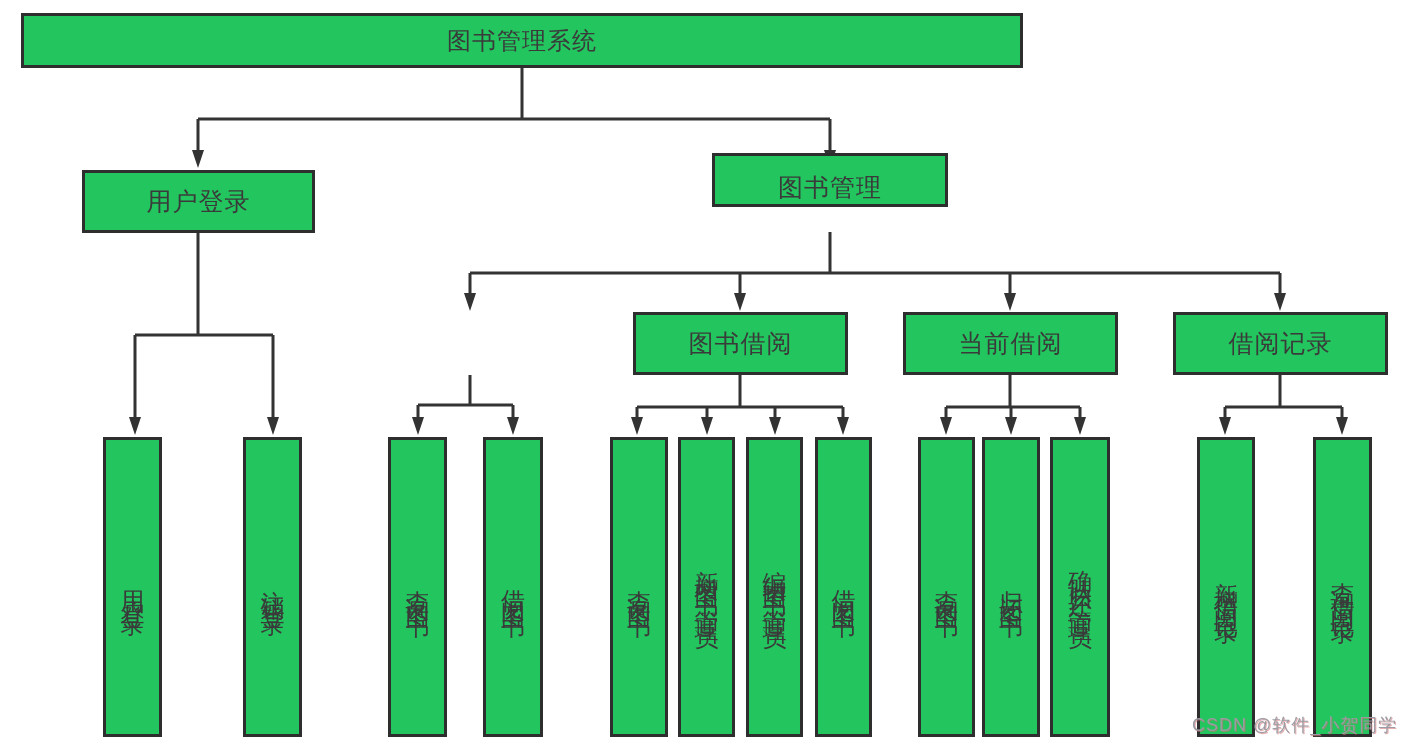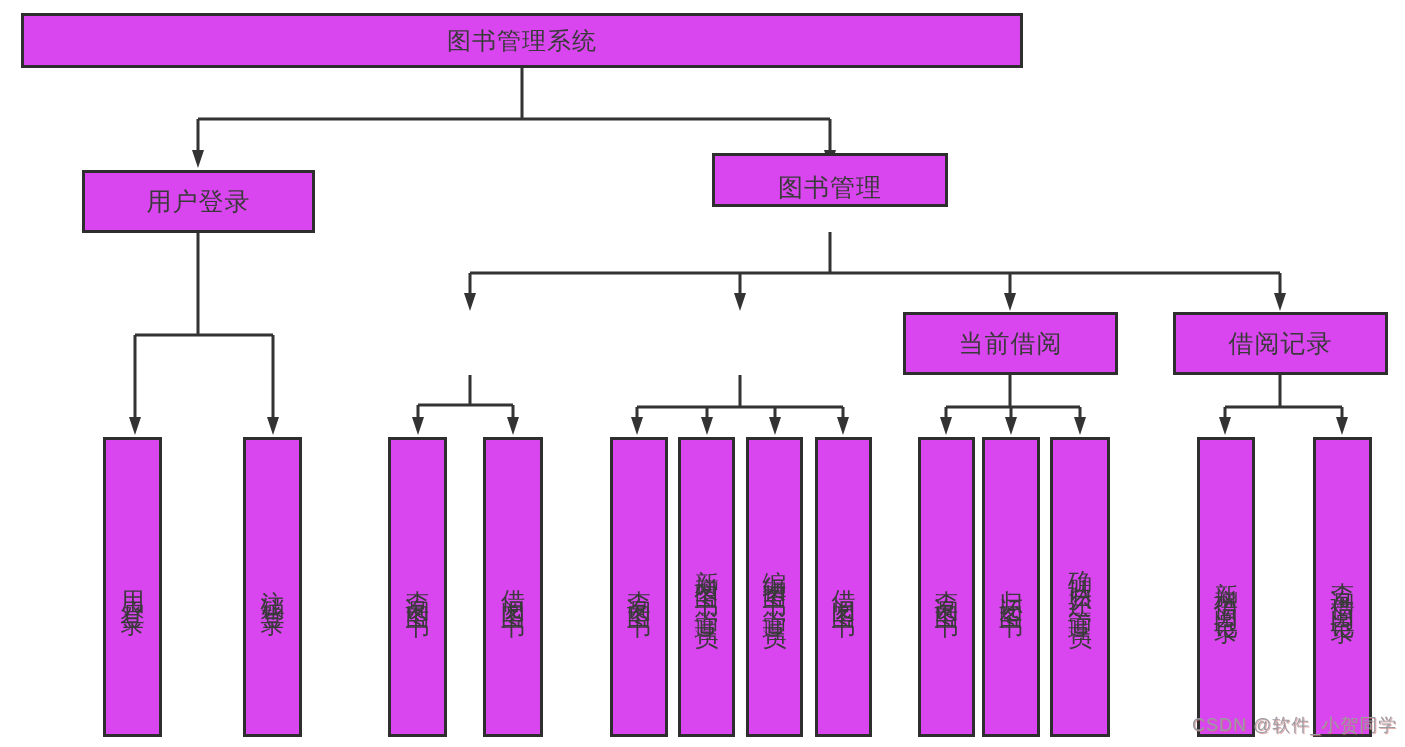--- a/index.html
+++ b/index.html
@@ -14,21 +14,21 @@
   svg.wires {
     position: absolute;
     left: 0; top: 0;
     width: 1405px; height: 747px;
     z-index: 0;
   }
   .node {
     position: absolute;
     box-sizing: border-box;
     border: 3px solid #2e2e2e;
-    background: #d946ef;
+    background: #22c55e;
     display: flex;
     align-items: center;
     justify-content: center;
     z-index: 1;
   }
   .node .lbl {
     font-size: 25px;
     color: #3a3a3a;
     letter-spacing: 1px;
     white-space: nowrap;
@@ -115,20 +115,23 @@
     <span class="lbl">图书管理系统</span>
   </div>
 
   <div class="node" style="left:82px; top:170px; width:233px; height:63px;">
     <span class="lbl">用户登录</span>
   </div>
   <div class="node" style="left:712px; top:153px; width:236px; height:54px;align-items:flex-end;">
     <span class="lbl">图书管理</span>
   </div>
 
+  <div class="node" style="left:633px; top:312px; width:215px; height:63px;">
+    <span class="lbl">图书借阅</span>
+  </div>
   <div class="node" style="left:903px; top:312px; width:215px; height:63px;">
     <span class="lbl">当前借阅</span>
   </div>
   <div class="node" style="left:1173px; top:312px; width:215px; height:63px;">
     <span class="lbl">借阅记录</span>
   </div>
 
   <div class="node leaf" style="left:103px; top:437px; width:59px; height:300px;">
     <span class="lbl">用户登录</span>
   </div>

